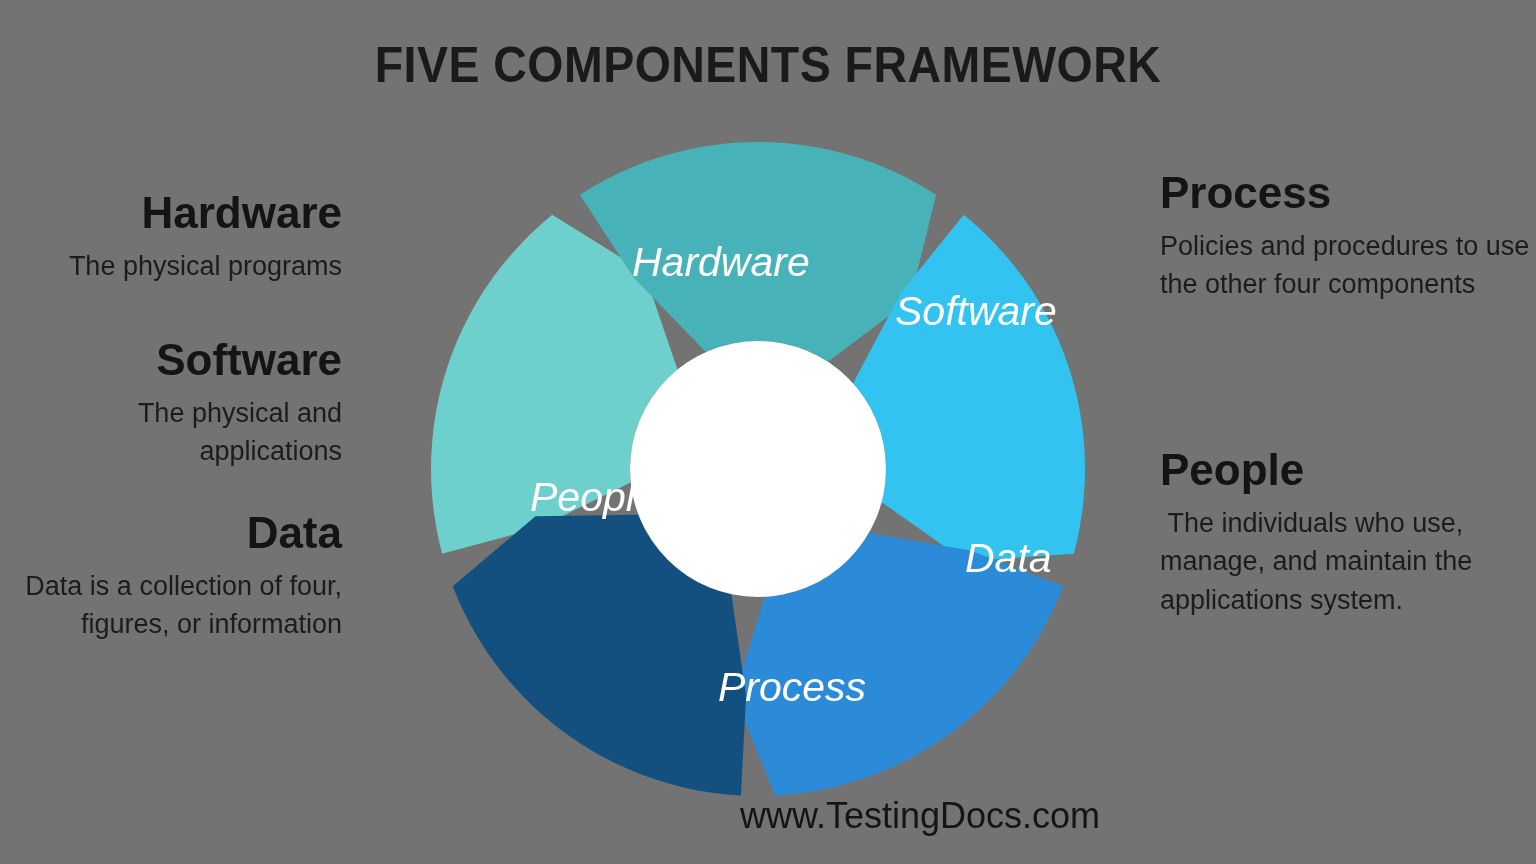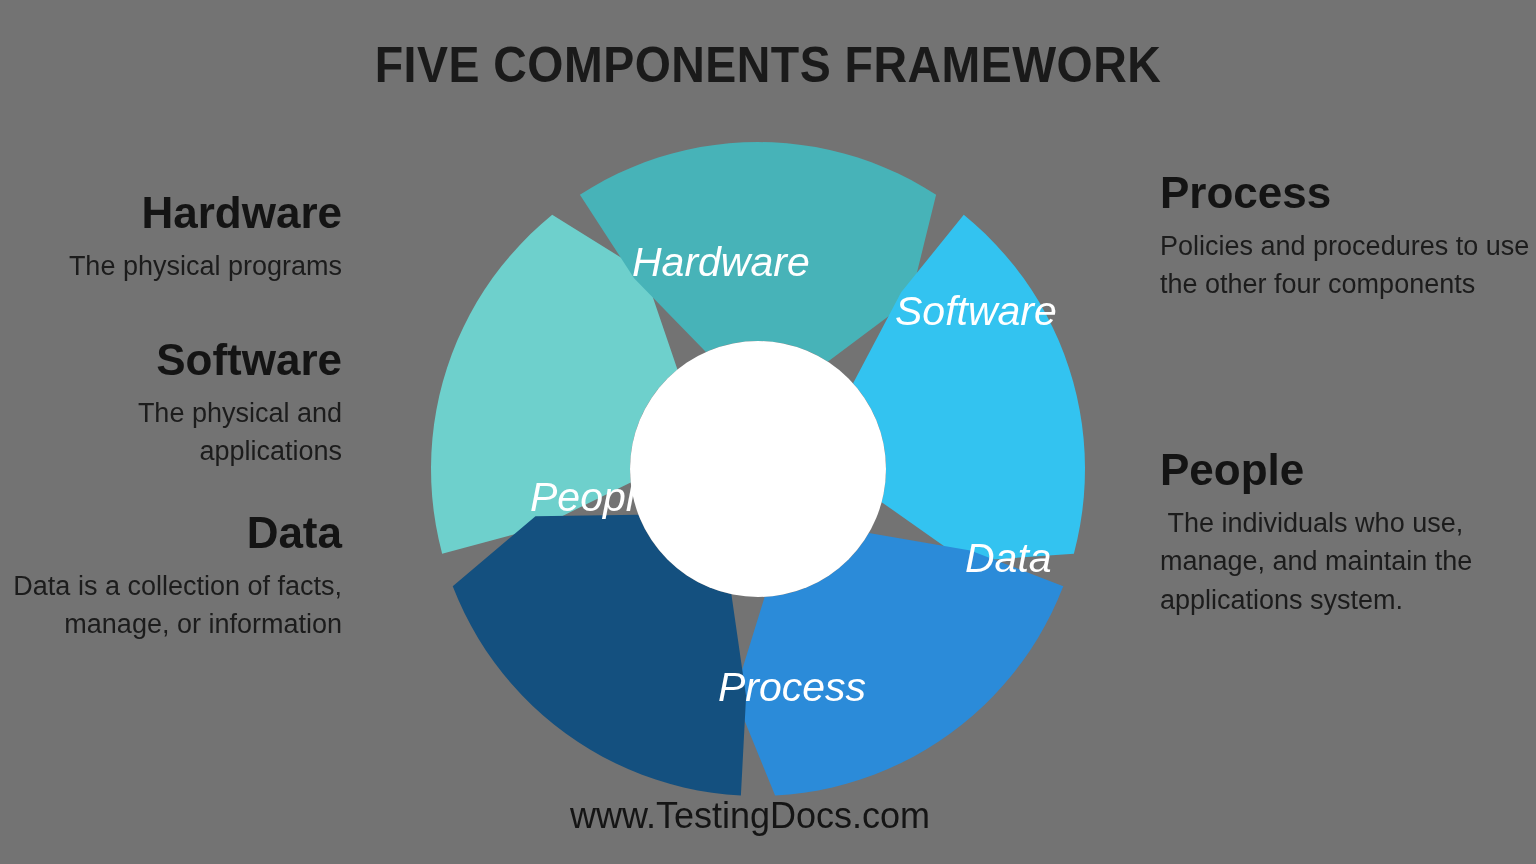--- a/index.html
+++ b/index.html
@@ -87,21 +87,21 @@
     fill: #ffffff;
     dominant-baseline: middle;
   }
 
   
   #footer {
     position: absolute;
     left: 400px;
     top: 795px;
     width: 700px;
-    text-align: center;
+    text-align: right;
     font-size: 36px;
     color: #151515;
     font-family: "Liberation Sans", sans-serif;
     white-space: nowrap;
   }
 </style>
 </head>
 <body>
 
 <div id="page">
@@ -115,21 +115,21 @@
       <div class="entry-desc">The physical programs</div>
     </div>
 
     <div class="entry" id="e-software">
       <div class="entry-title">Software</div>
       <div class="entry-desc">The physical and applications</div>
     </div>
 
     <div class="entry" id="e-data">
       <div class="entry-title">Data</div>
-      <div class="entry-desc">Data is a collection of facts, manage, or information</div>
+      <div class="entry-desc">Data is a collection of four, figures, or information</div>
     </div>
 
   </div>
 
   <div id="col-right" class="col">
 
     <div class="entry" id="e-process">
       <div class="entry-title">Process</div>
       <div class="entry-desc">Policies and procedures to use the other four components</div>
     </div>

